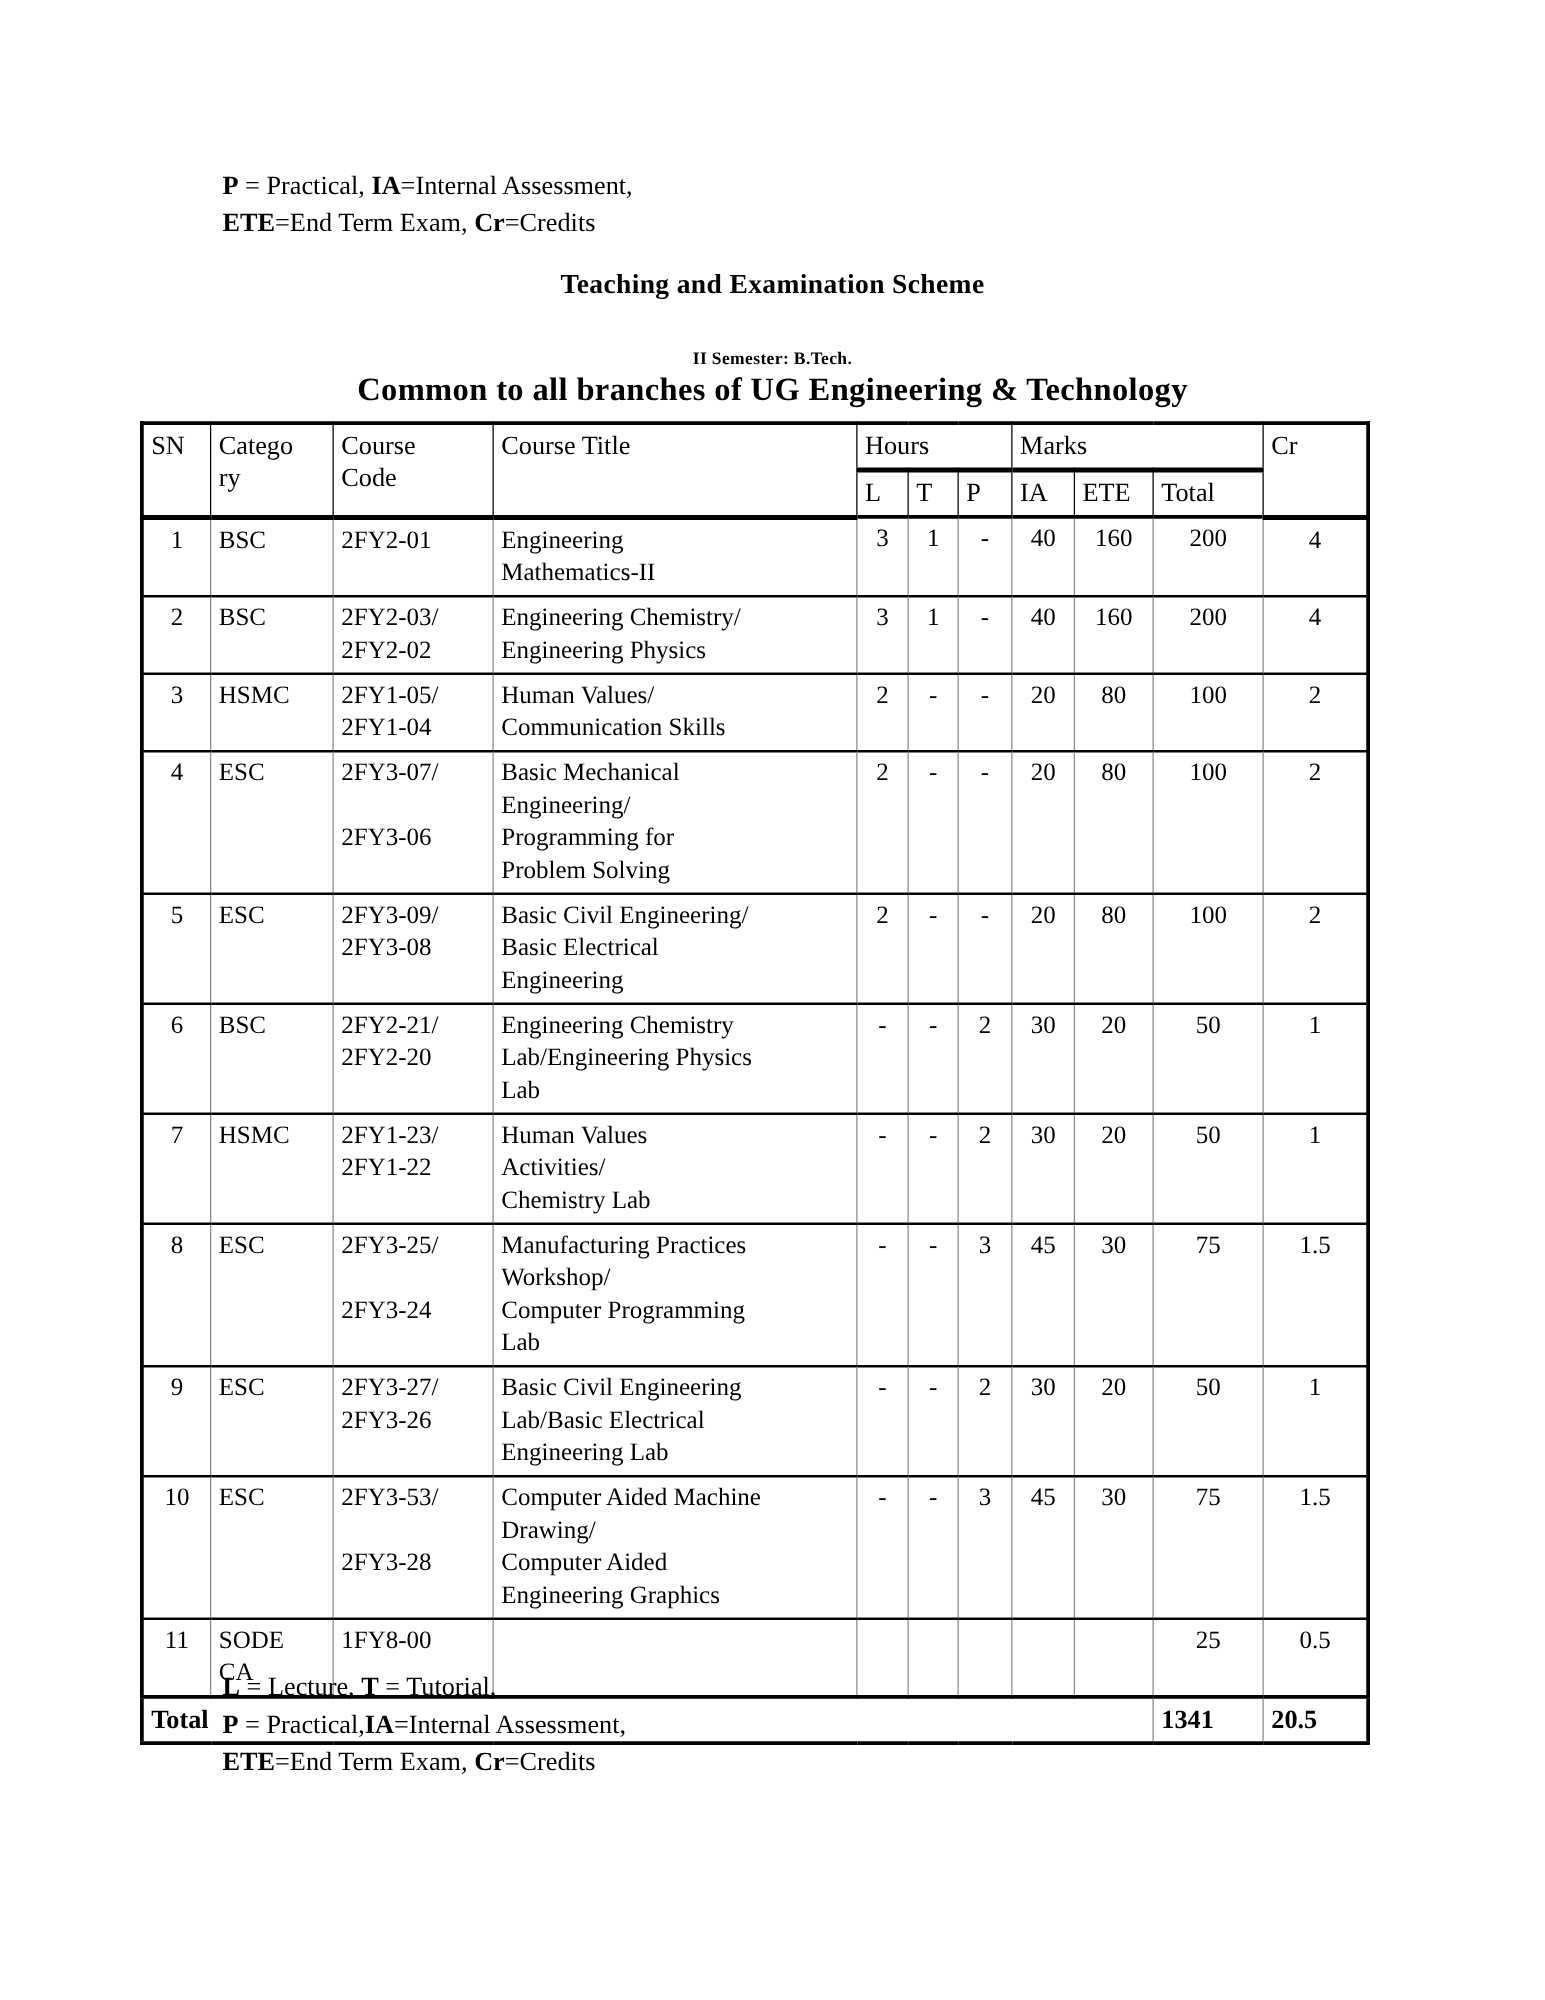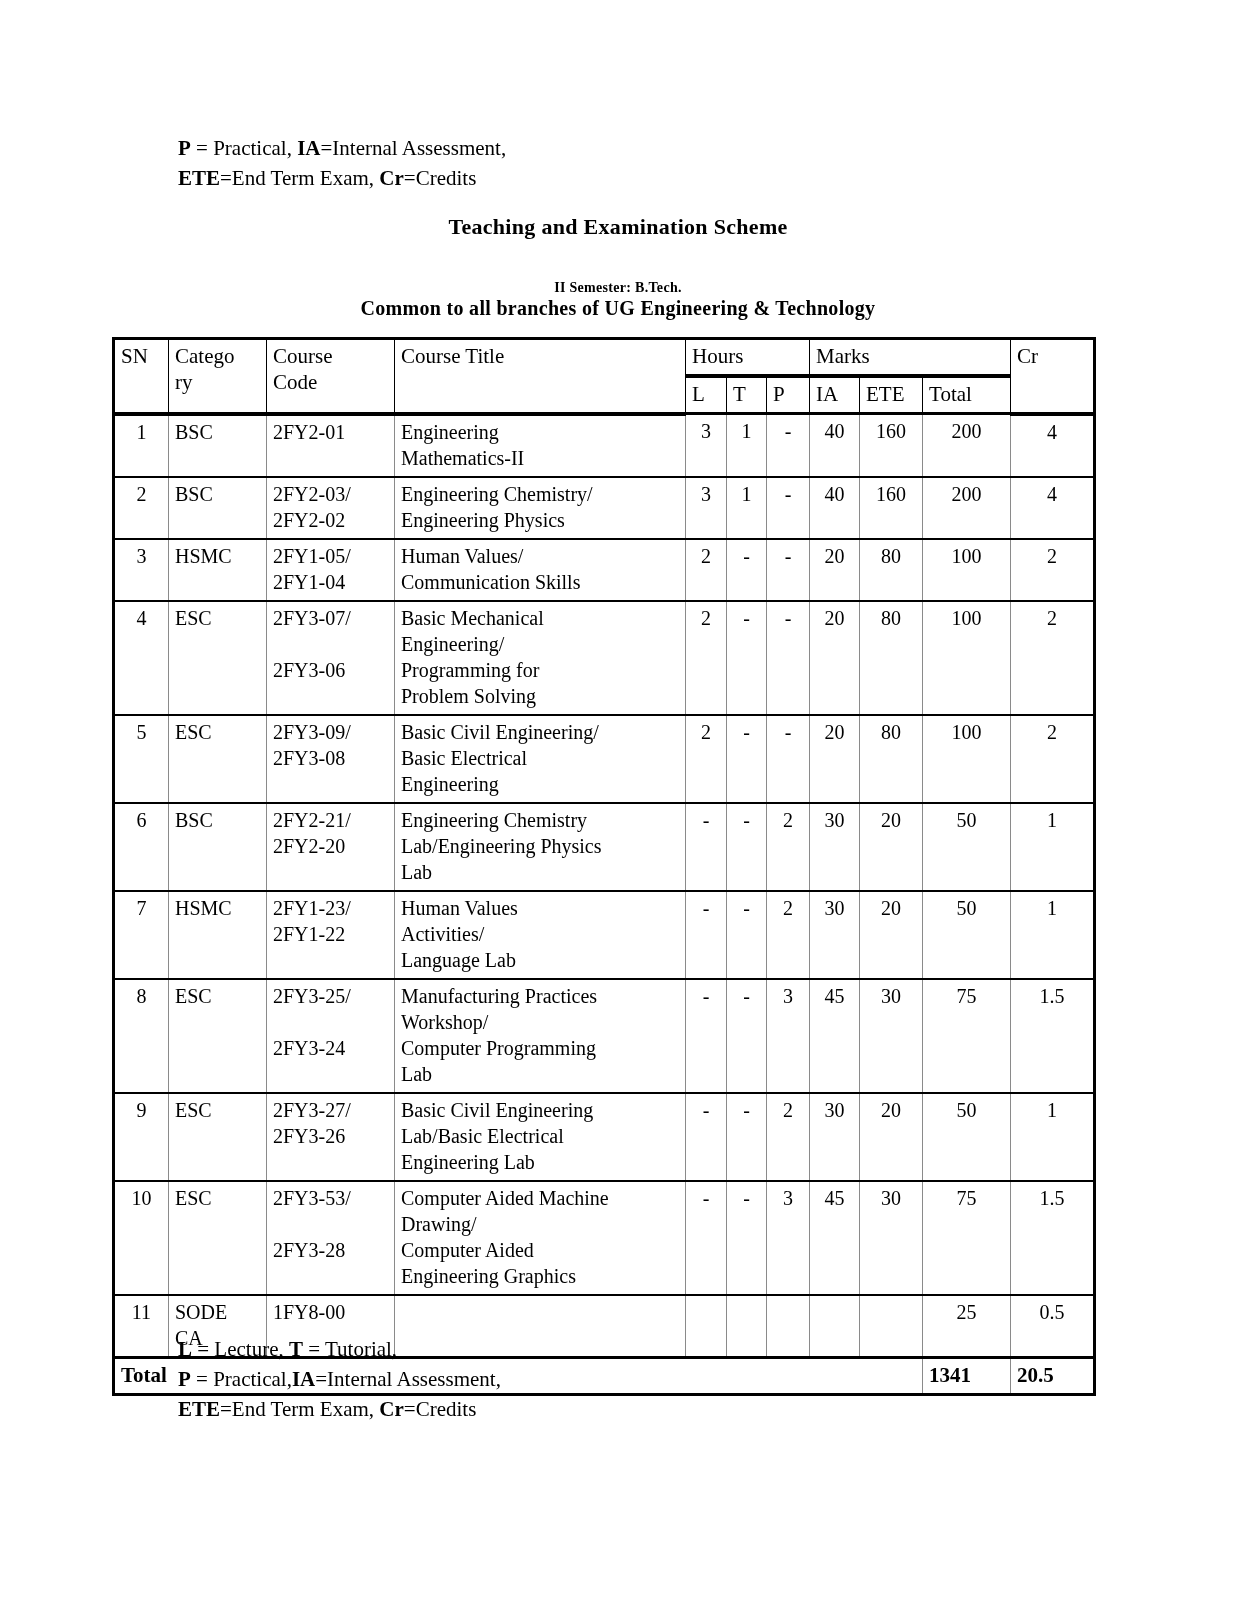--- a/index.html
+++ b/index.html
@@ -48,21 +48,21 @@
   .heading {
     position: absolute;
     left: 0;
     width: 1236px;
     text-align: center;
     font-weight: bold;
     letter-spacing: 0.3px;
   }
   .heading-1 { top: 214px;  font-size: 22px; }
   .heading-2 { top: 280px;  font-size: 14px; }
-  .heading-3 { top: 297px;  font-size: 20px; }
+  .heading-3 { top: 297px;  font-size: 26px; }
 
   
   .table-wrap {
     position: absolute;
     left: 112px;
     top: 337px;
     width: 981px;
   }
   table.scheme {
     border-collapse: collapse;
@@ -302,21 +302,21 @@
           <tr class="data">
             <td class="num">7</td>
             <td>HSMC</td>
             <td class="cell-code">
               <span class="linebreak">2FY1-23/</span>
               <span class="linebreak">2FY1-22</span>
             </td>
             <td class="cell-title">
               <span class="linebreak">Human Values</span>
               <span class="linebreak">Activities/</span>
-              <span class="linebreak">Language Lab</span>
+              <span class="linebreak">Chemistry Lab</span>
             </td>
             <td class="num">-</td>
             <td class="num">-</td>
             <td class="num">2</td>
             <td class="num">30</td>
             <td class="num">20</td>
             <td class="num bold">50</td>
             <td class="num bold">1</td>
           </tr>
           <tr class="data">

